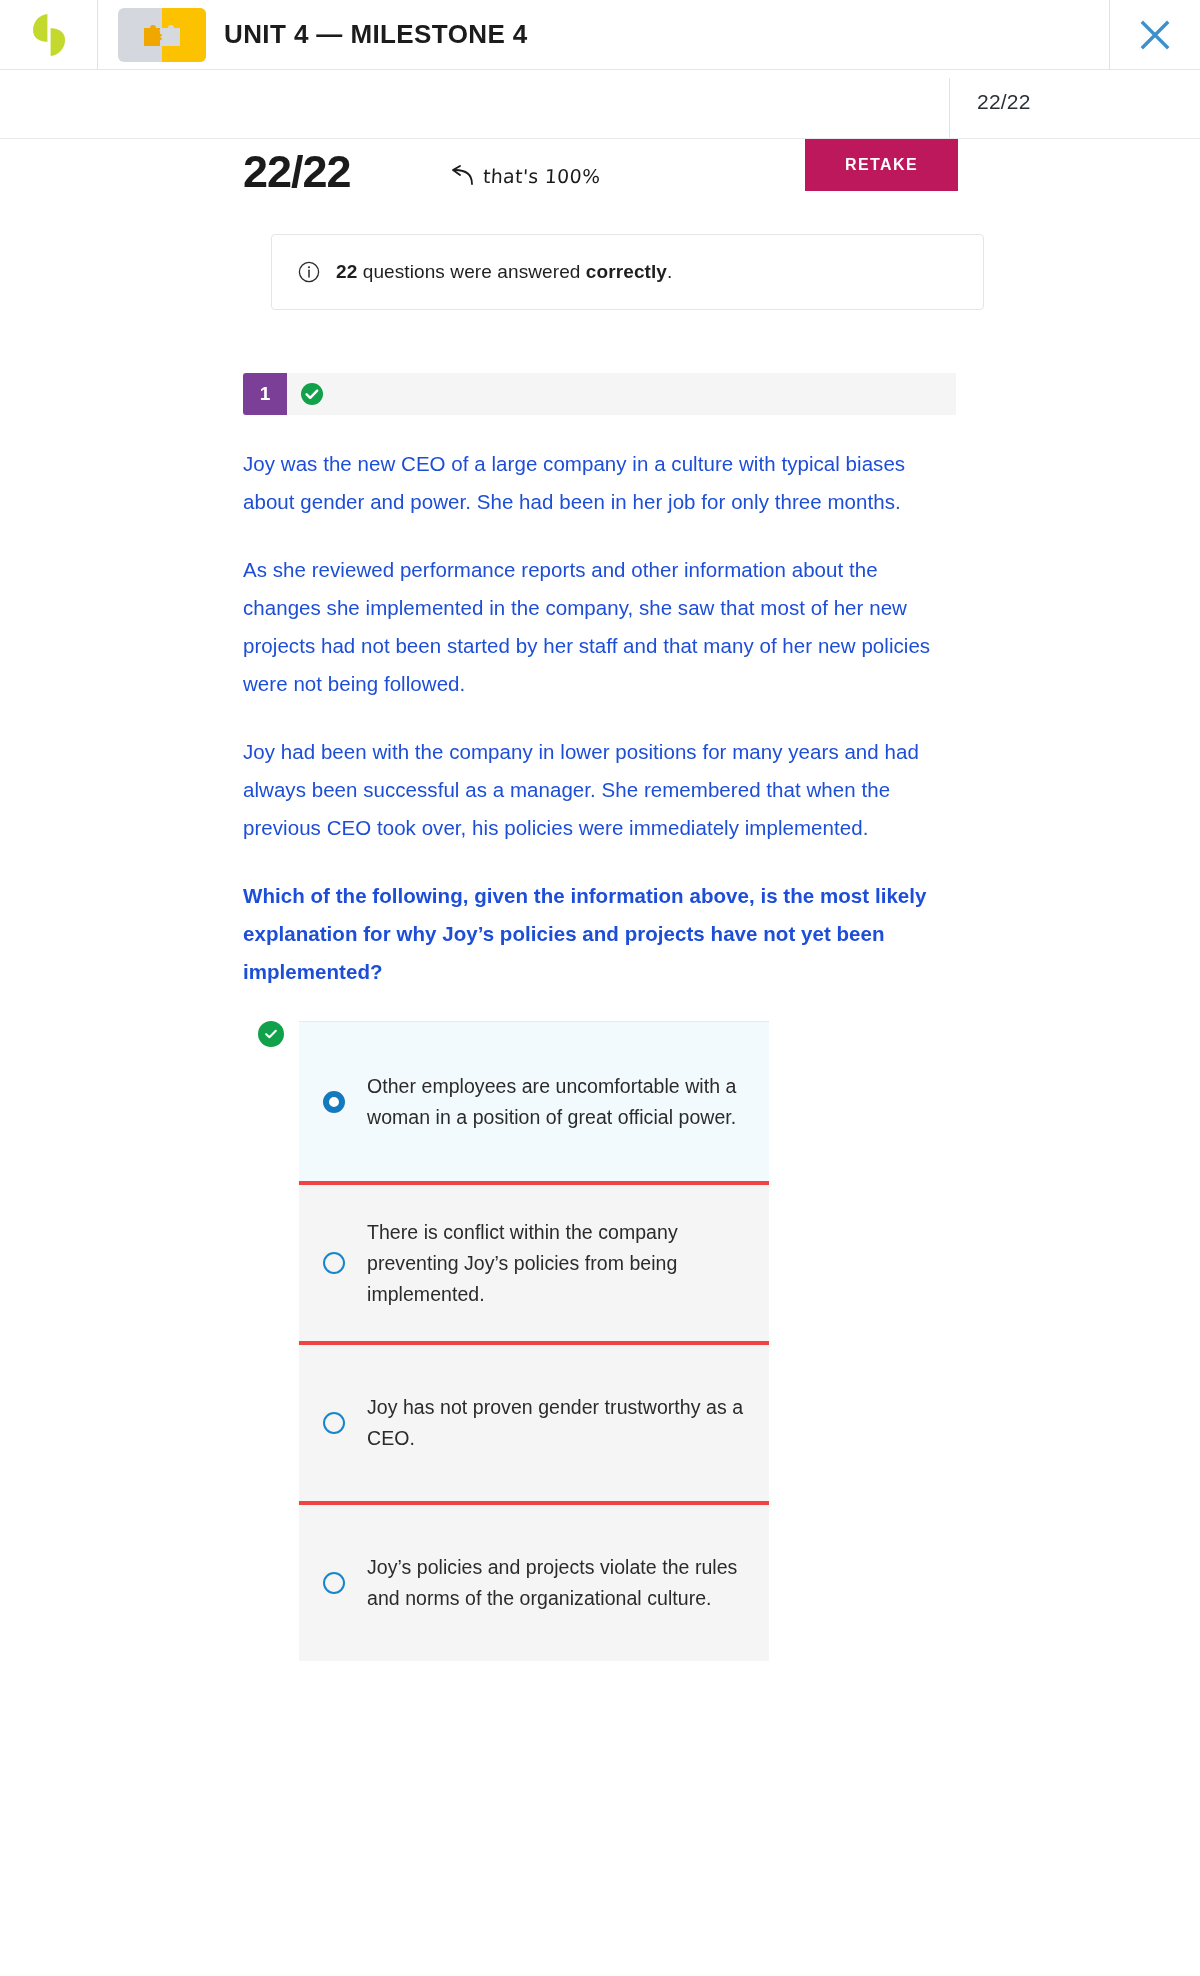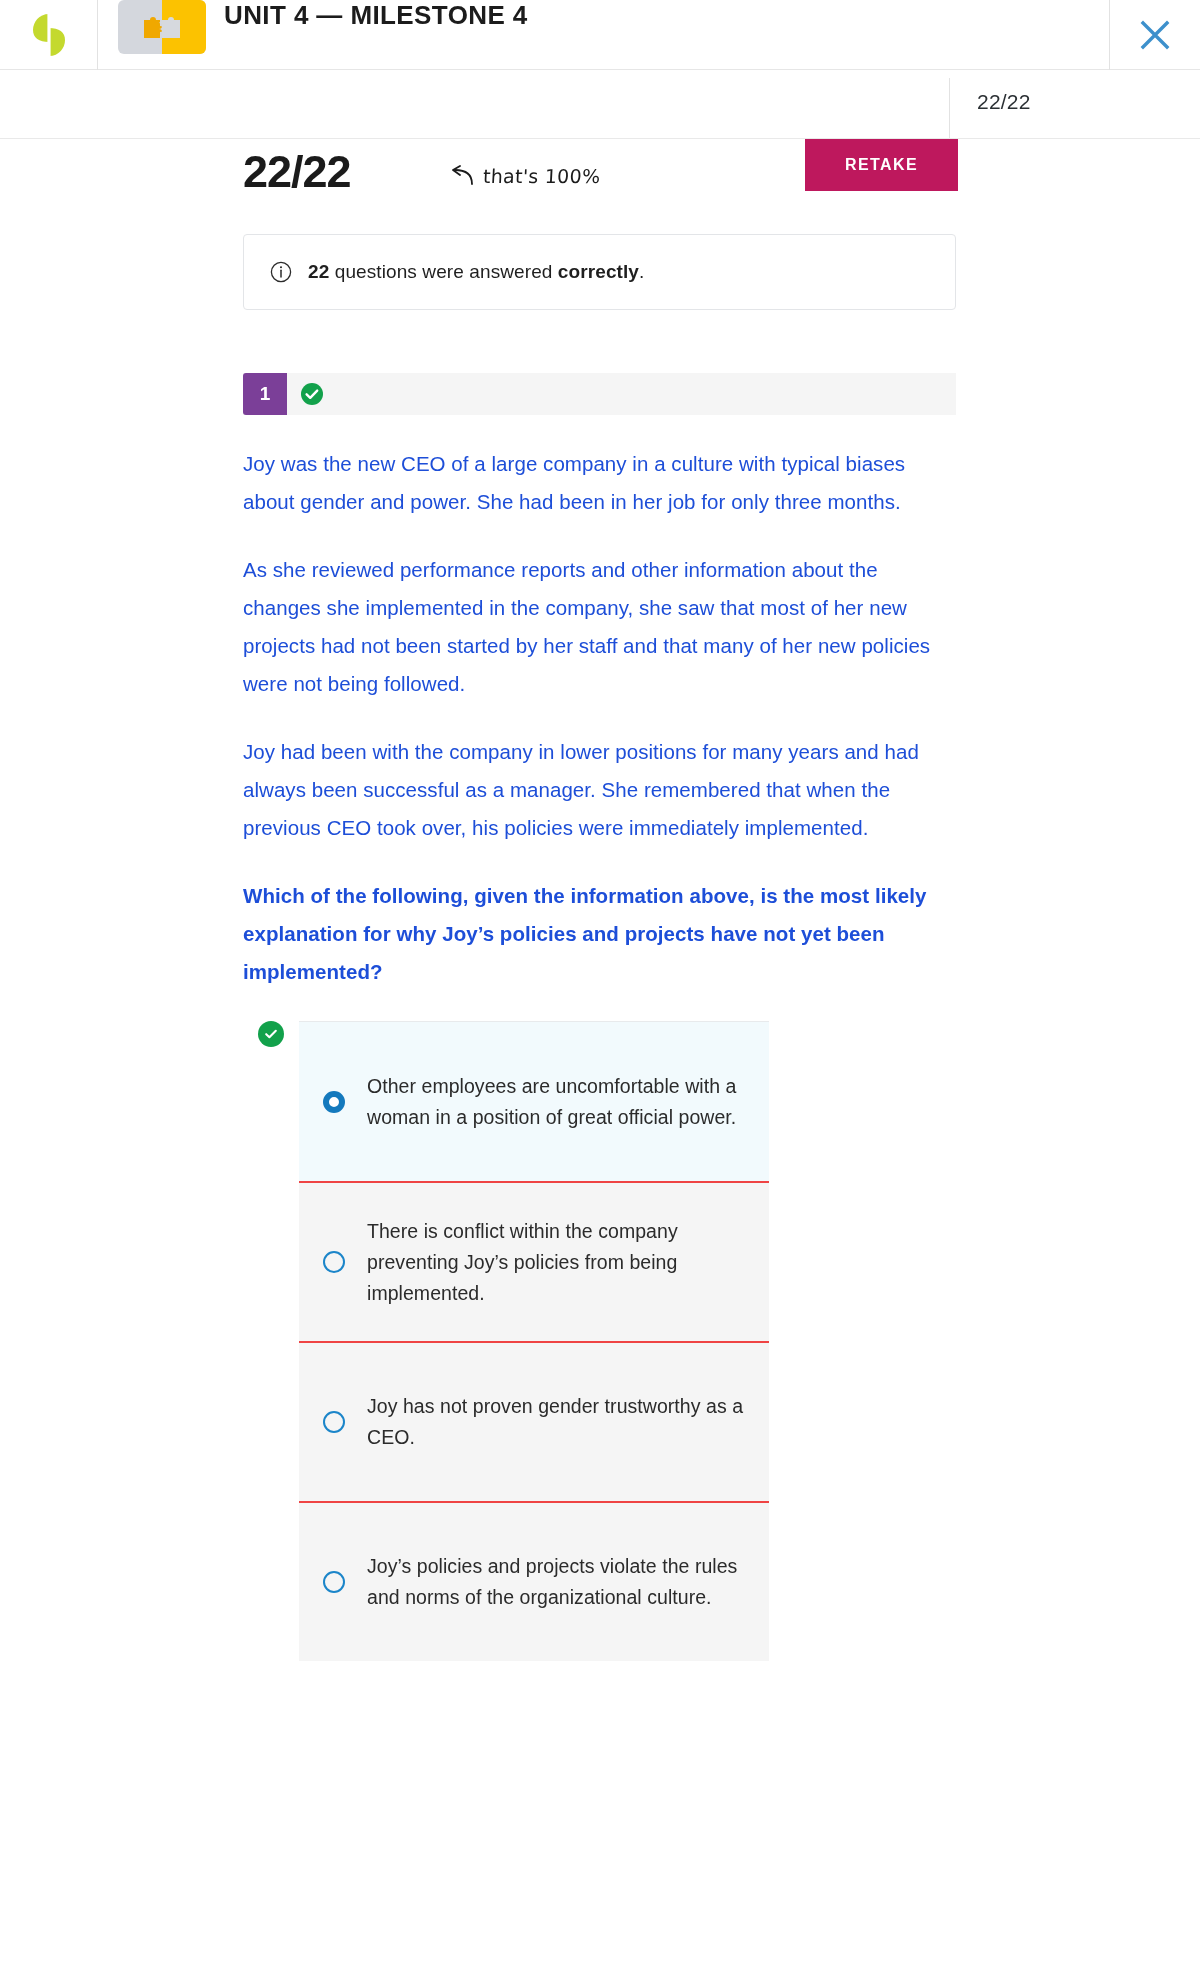--- a/index.html
+++ b/index.html
@@ -11,21 +11,21 @@
     font-family: "Liberation Sans", sans-serif;
     -webkit-font-smoothing: antialiased;
   }
 
   
   .topbar {
     position: relative;
     height: 70px;
     background: #ffffff;
     display: flex;
-    align-items: flex-start;
+    align-items: center;
     border-bottom: 1px solid #e6e6e6;
   }
   .logo-wrap {
     width: 97px;
     height: 70px;
     display: flex;
     align-items: center;
     justify-content: center;
   }
   .logo-svg { display: block; }
@@ -168,20 +168,21 @@
   .info-banner {
     width: 713px;
     min-height: 76px;
     border: 1px solid #e3e5e8;
     border-radius: 4px;
     margin-top: 28px;
     display: flex;
     align-items: center;
     padding: 0 26px;
     background: #ffffff;
+    margin-left: 28px;
   }
   .info-icon { flex: 0 0 auto; margin-right: 16px; }
   .info-text {
     font-size: 19px;
     color: #1f1f1f;
     letter-spacing: 0.1px;
   }
   .info-text b { font-weight: 700; }
 
   .qheader {
@@ -235,21 +236,21 @@
     justify-content: center;
   }
   .opt-card {
     position: relative;
     width: 470px;
     min-height: 160px;
     background: #f5f5f5;
     display: flex;
     align-items: center;
     padding: 20px 24px 20px 24px;
-    border-top: 2px solid #ef4444;
+    border-top: 4px solid #ef4444;
   }
   .option-row:first-child .opt-card { border-top: 1px solid #e8eaec; }
   .opt-card.selected { background: #f2fafd; }
   .radio {
     flex: 0 0 auto;
     width: 22px; height: 22px;
     border-radius: 50%;
     border: 2.5px solid #1b85c9;
     background: transparent;
     margin-right: 22px;

